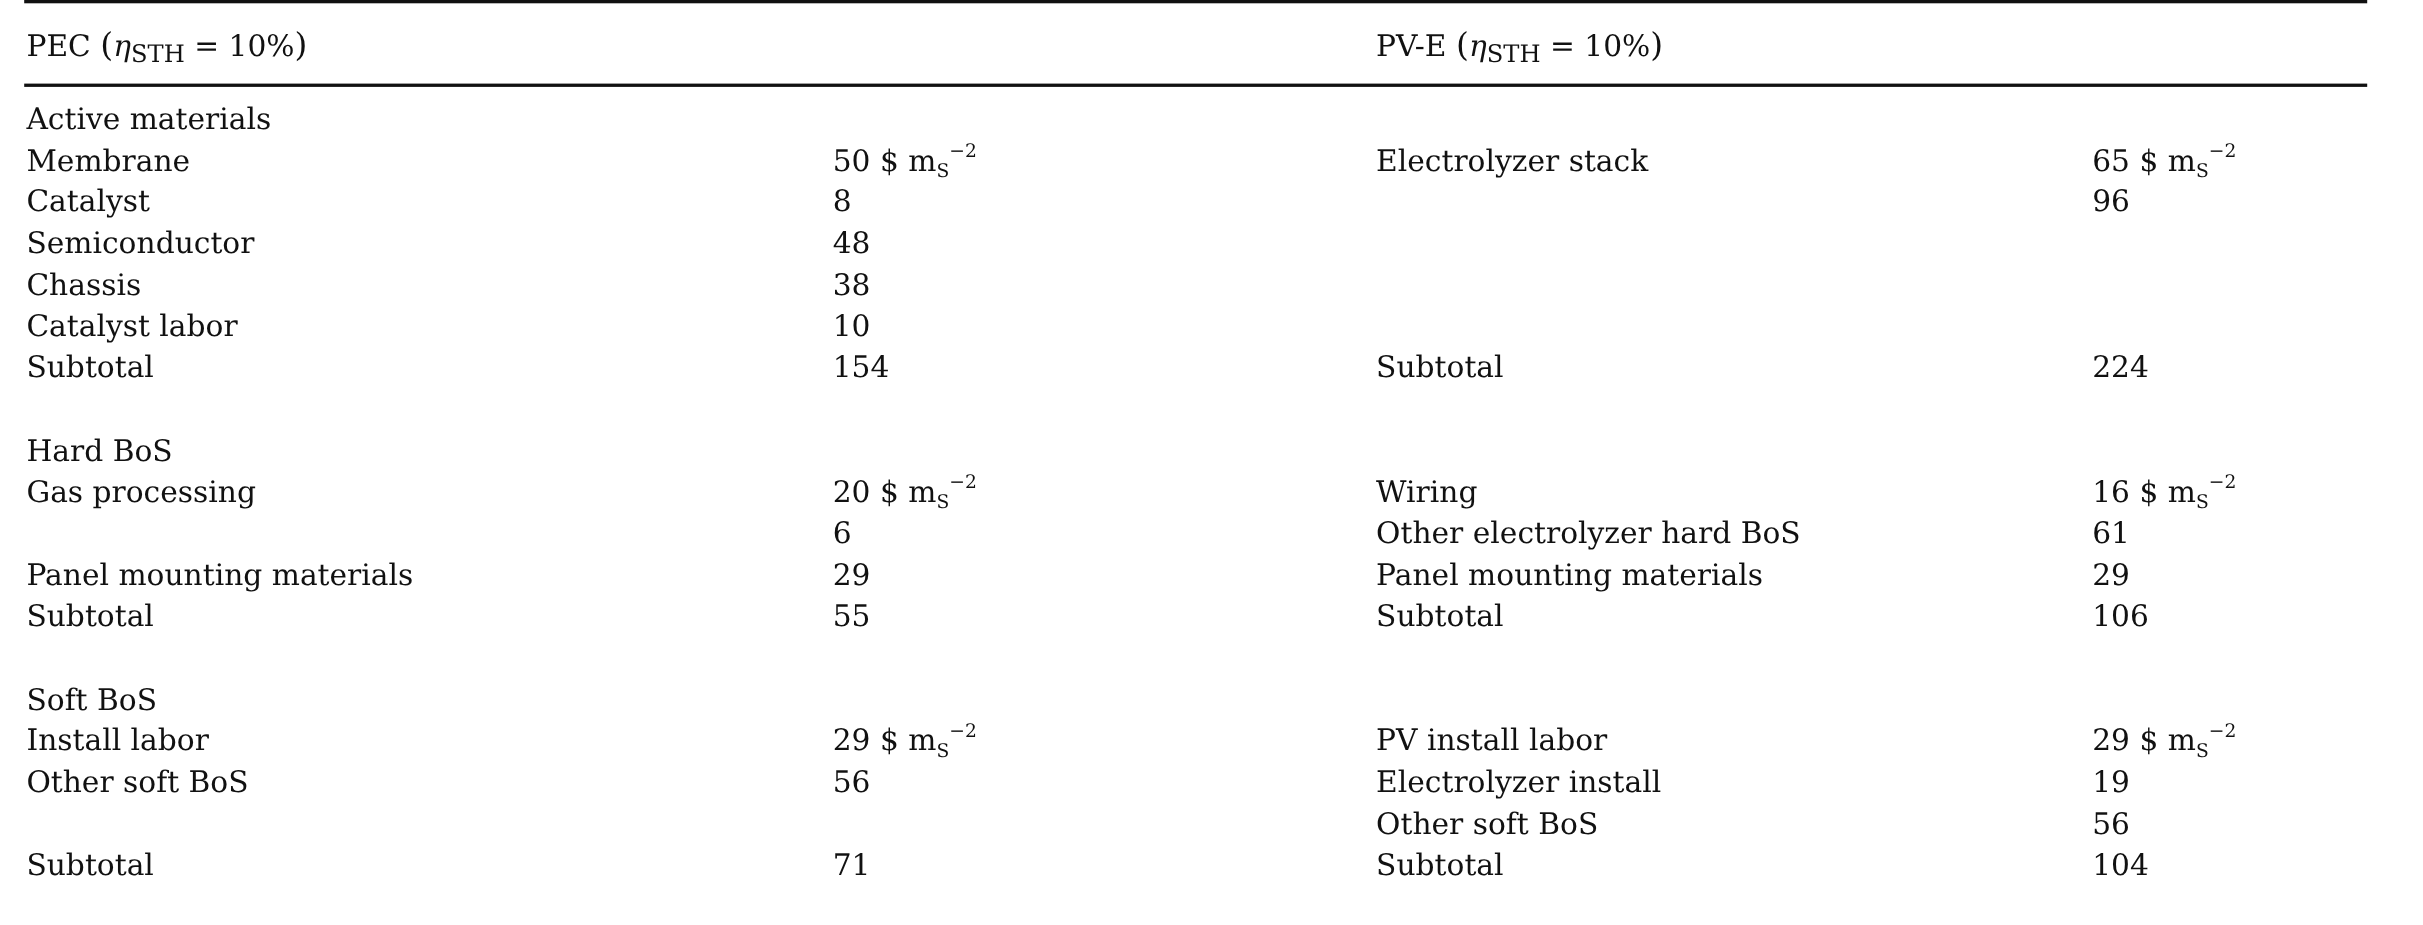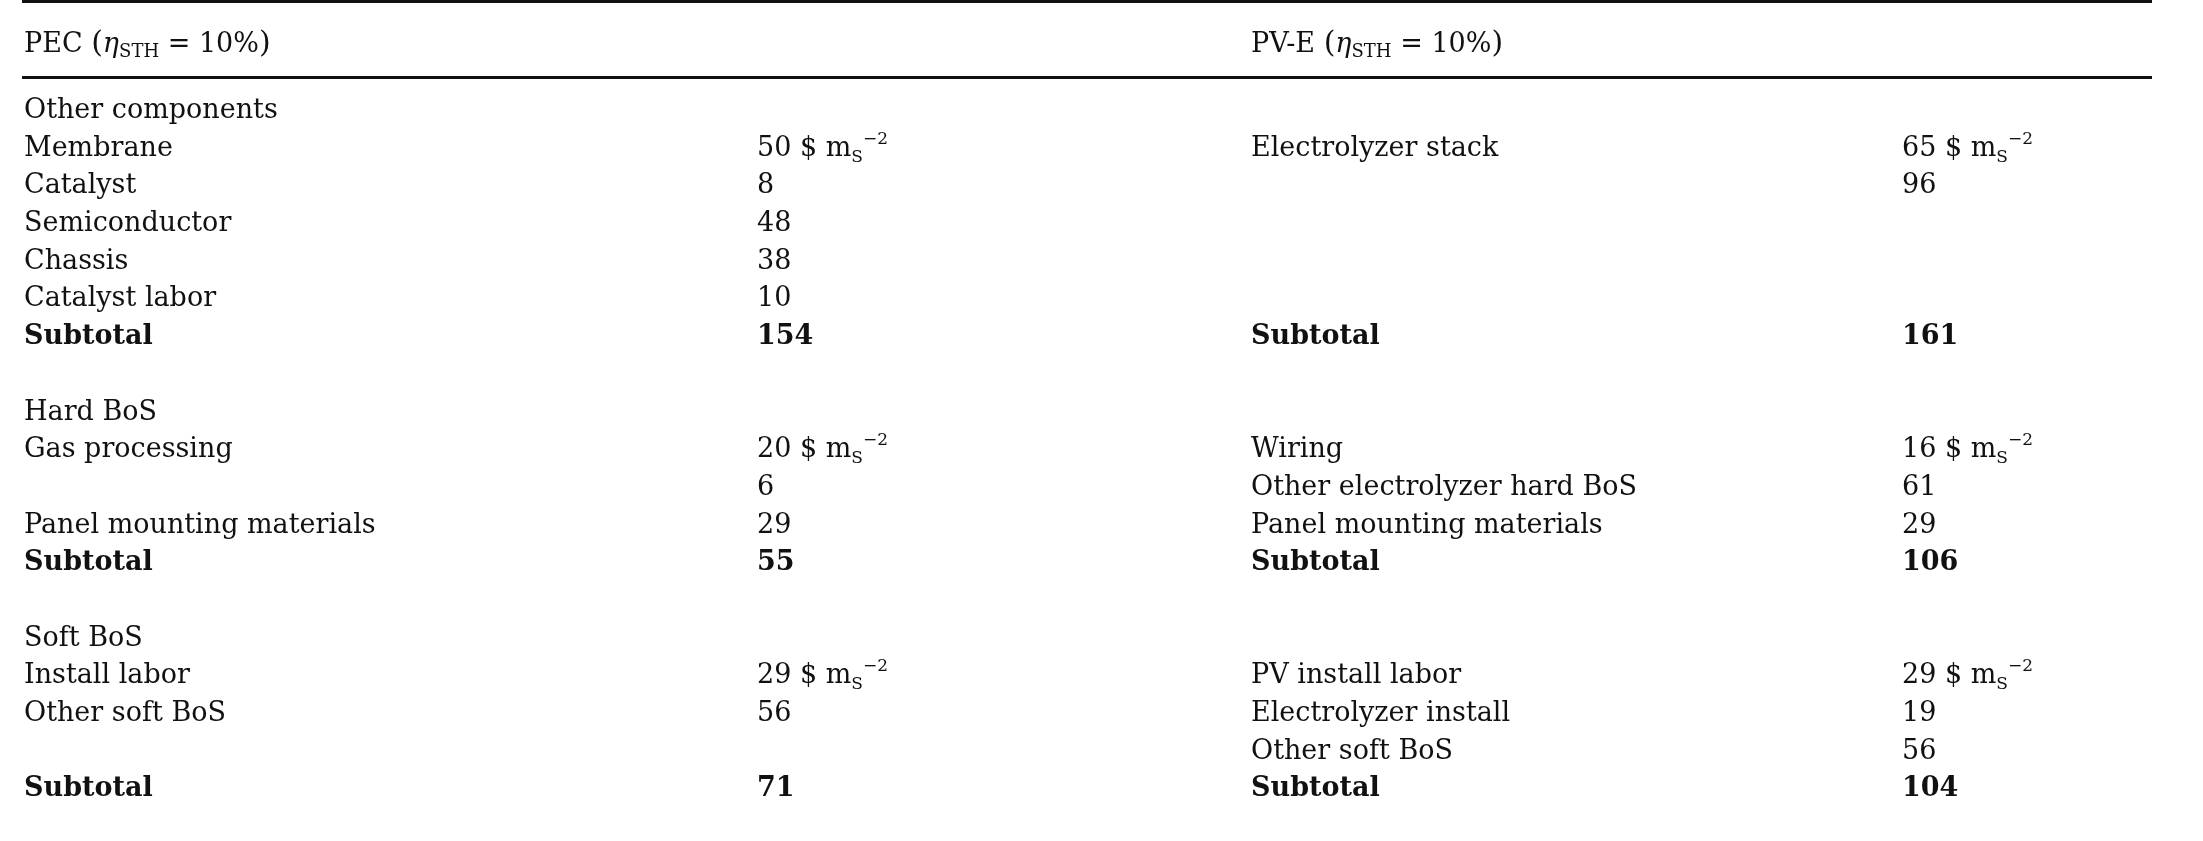--- a/index.html
+++ b/index.html
@@ -3,27 +3,27 @@
 <meta charset="utf-8">
 <style>
   html, body { margin: 0; padding: 0; background: #ffffff; }
   body { width: 2203px; height: 841px; position: relative; overflow: hidden;
          font-family: "DejaVu Serif", "Liberation Serif", serif; color: #111111; }
   .rule { position: absolute; left: 22px; width: 2130px; height: 3px; background: #111111; }
   .rule.top { top: 0px; }
   .rule.mid { top: 76px; }
   .hdr { position: absolute; top: 22px; font-size: 27px; line-height: 40px; white-space: nowrap; }
   .hdr .eta { font-style: italic; }
-  .hdr sub { font-size: 18px; vertical-align: -5px; line-height: 0; }
+  .hdr sub { font-size: 22px; vertical-align: -5px; line-height: 0; }
   .hdr .paren { font-size: 30px; }
   .body { position: absolute; top: 90px; left: 0; width: 2203px; }
   .row { position: relative; height: 37.7px; font-size: 27px; line-height: 37.7px; white-space: nowrap; }
   .cell { position: absolute; top: 0; }
   .c1 { left: 24px; } .c2 { left: 757px; text-align: right; } .c3 { left: 1251px; } .c4 { left: 1902px; text-align: right; }
-  .bold { font-weight: bold; padding-left: 29px; }
+  .bold { font-weight: normal; padding-left: 29px; }
   .unit sub { font-size: 17px; vertical-align: -6px; line-height: 0; }
   .unit sup { font-size: 17px; vertical-align: 12px; line-height: 0; }
 </style>
 </head>
 <body>
 
 <div class="rule top"></div>
 
 <div class="hdr" style="left:24px">
   <span>PEC</span>
@@ -34,21 +34,21 @@
 <div class="hdr" style="left:1251px">
   <span>PV-E</span>
   <span class="paren">(</span><span class="eta">η</span><sub>STH</sub>
   <span>= 10%</span><span class="paren">)</span>
 </div>
 
 <div class="rule mid"></div>
 
 <div class="body" id="table-body">
     <div class="row">
-      <span class="cell c1"><span>Other components</span></span>
+      <span class="cell c1"><span>Active materials</span></span>
       <span class="cell c2"><span></span></span>
       <span class="cell c3"><span></span></span>
       <span class="cell c4"><span></span></span>
     </div>
     <div class="row">
       <span class="cell c1"><span>Membrane</span></span>
       <span class="cell c2"><span>50</span><span class="unit"> <span>$</span> <span>m</span><sub>S</sub><sup>−2</sup></span></span>
       <span class="cell c3"><span>Electrolyzer stack</span></span>
       <span class="cell c4"><span>65</span><span class="unit"> <span>$</span> <span>m</span><sub>S</sub><sup>−2</sup></span></span>
     </div>
@@ -72,21 +72,21 @@
     <div class="row">
       <span class="cell c1"><span>Catalyst labor</span></span>
       <span class="cell c2"><span>10</span></span>
       <span class="cell c3"><span></span></span>
       <span class="cell c4"><span></span></span>
     </div>
     <div class="row bold">
       <span class="cell c1"><span>Subtotal</span></span>
       <span class="cell c2"><span>154</span></span>
       <span class="cell c3"><span>Subtotal</span></span>
-      <span class="cell c4"><span>161</span></span>
+      <span class="cell c4"><span>224</span></span>
     </div>
     <div class="row">
       <span class="cell c1"><span></span></span>
       <span class="cell c2"><span></span></span>
       <span class="cell c3"><span></span></span>
       <span class="cell c4"><span></span></span>
     </div>
     <div class="row">
       <span class="cell c1"><span>Hard BoS</span></span>
       <span class="cell c2"><span></span></span>

